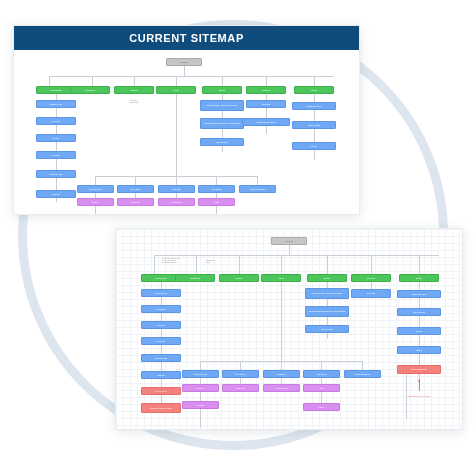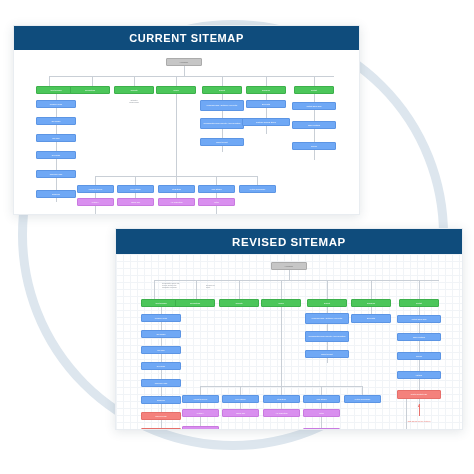--- a/index.html
+++ b/index.html
@@ -163,23 +163,20 @@
       <div class="ln v" style="left:162px;top:143px;height:6px;"></div>
       <div class="node n-purple" style="left:144px;top:148px;width:37px;height:8px;">API Connectors</div>
 
       <div class="ln v" style="left:202px;top:143px;height:30px;"></div>
       <div class="node n-purple" style="left:184px;top:148px;width:37px;height:8px;">Retail</div>
 
     </div>
   </div>
 
   <div class="panel" id="panel-revised">
-    <div class="panel-header">
-      <span>REVISED SITEMAP</span>
-    </div>
     <div class="canvas" id="canvas-revised">
 
       <div class="node n-root" style="left:155px;top:8px;width:36px;height:8px;">Homepage</div>
       <div class="ln v" style="left:173px;top:16px;height:10px;"></div>
       <div class="ln h" style="left:38px;top:26px;width:285px;"></div>
 
       <div class="ln v" style="left:38px;top:26px;height:19px;"></div>
       <div class="ln v" style="left:80px;top:26px;height:19px;"></div>
       <div class="ln v" style="left:123px;top:26px;height:19px;"></div>
       <div class="ln v" style="left:165px;top:26px;height:19px;"></div>

